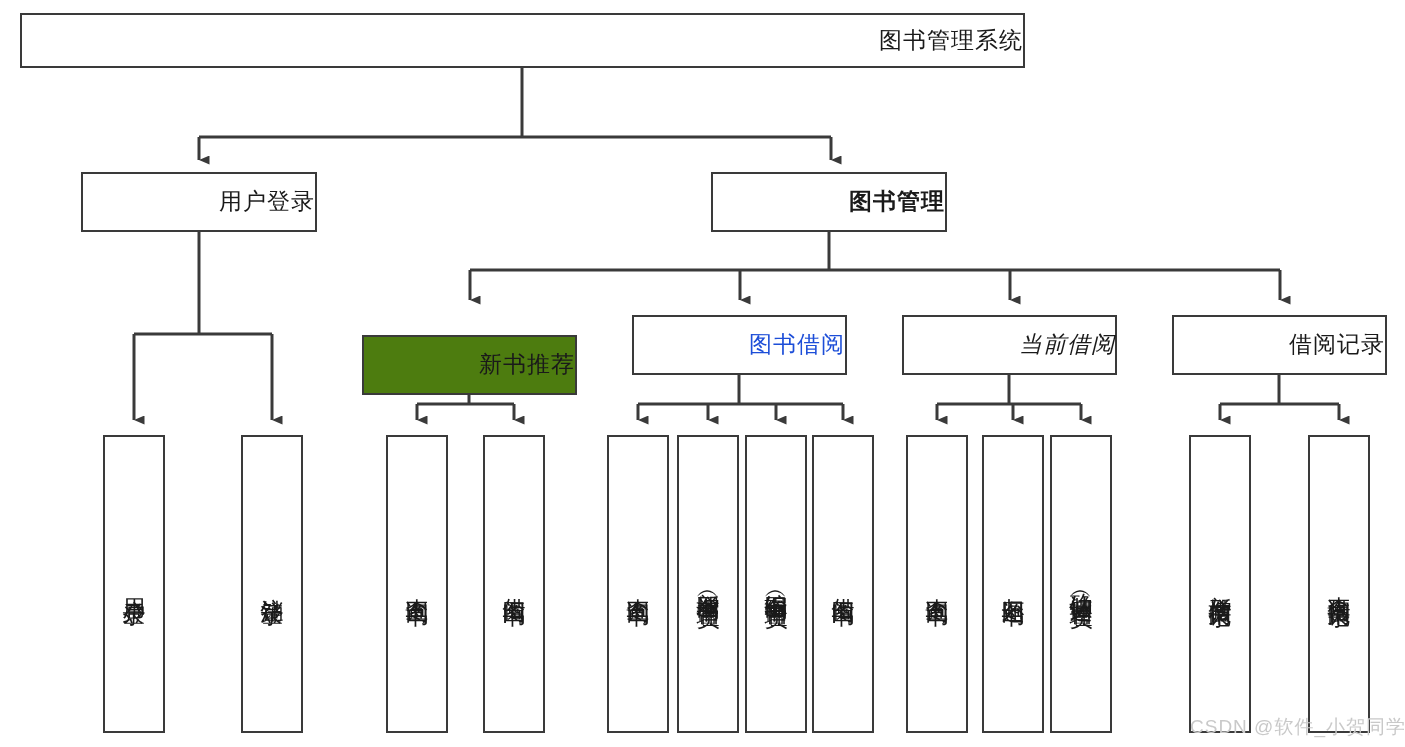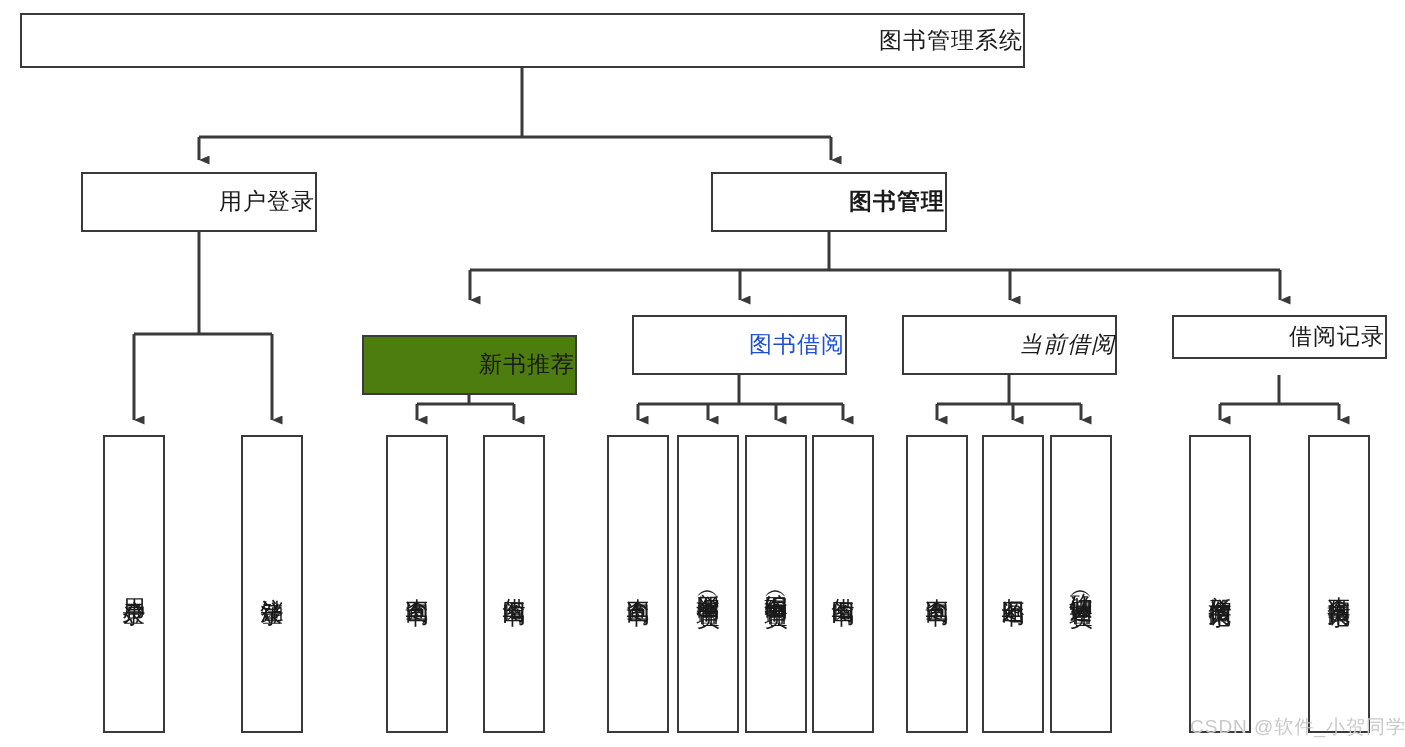--- a/index.html
+++ b/index.html
@@ -152,21 +152,21 @@
 
   <div class="node horiz" style="left: 362px; top: 315px; width: 215px; height: 60px; border-color: rgb(58, 58, 58); background: #4d7c0f; color: rgb(26, 26, 26); margin-top: 20px;">
     <span>新书推荐</span>
   </div>
   <div class="node horiz" style="left: 632px; top: 315px; width: 215px; height: 60px; border-color: rgb(58, 58, 58); background: rgb(255, 255, 255); color: #1d4ed8;">
     <span>图书借阅</span>
   </div>
   <div class="node horiz" style="left: 902px; top: 315px; width: 215px; height: 60px; border-color: rgb(58, 58, 58); background: rgb(255, 255, 255); color: rgb(26, 26, 26); font-style: italic;">
     <span>当前借阅</span>
   </div>
-  <div class="node horiz" style="left: 1172px; top: 315px; width: 215px; height: 44px; border-color: rgb(58, 58, 58); background: rgb(255, 255, 255); color: rgb(26, 26, 26);">
+  <div class="node horiz" style="left: 1172px; top: 315px; width: 215px; height: 60px; border-color: rgb(58, 58, 58); background: rgb(255, 255, 255); color: rgb(26, 26, 26);">
     <span>借阅记录</span>
   </div>
 
   <div class="node vert" style="left: 103px; top: 435px; width: 62px; height: 298px; border-color: rgb(58, 58, 58); background: rgb(255, 255, 255); color: rgb(26, 26, 26);">
     <span class="vlabel">用户登录</span>
   </div>
   <div class="node vert" style="left: 241px; top: 435px; width: 62px; height: 298px; border-color: rgb(58, 58, 58); background: rgb(255, 255, 255); color: rgb(26, 26, 26);">
     <span class="vlabel">注销登录</span>
   </div>
   <div class="node vert" style="left: 386px; top: 435px; width: 62px; height: 298px; border-color: rgb(58, 58, 58); background: rgb(255, 255, 255); color: rgb(26, 26, 26);">

